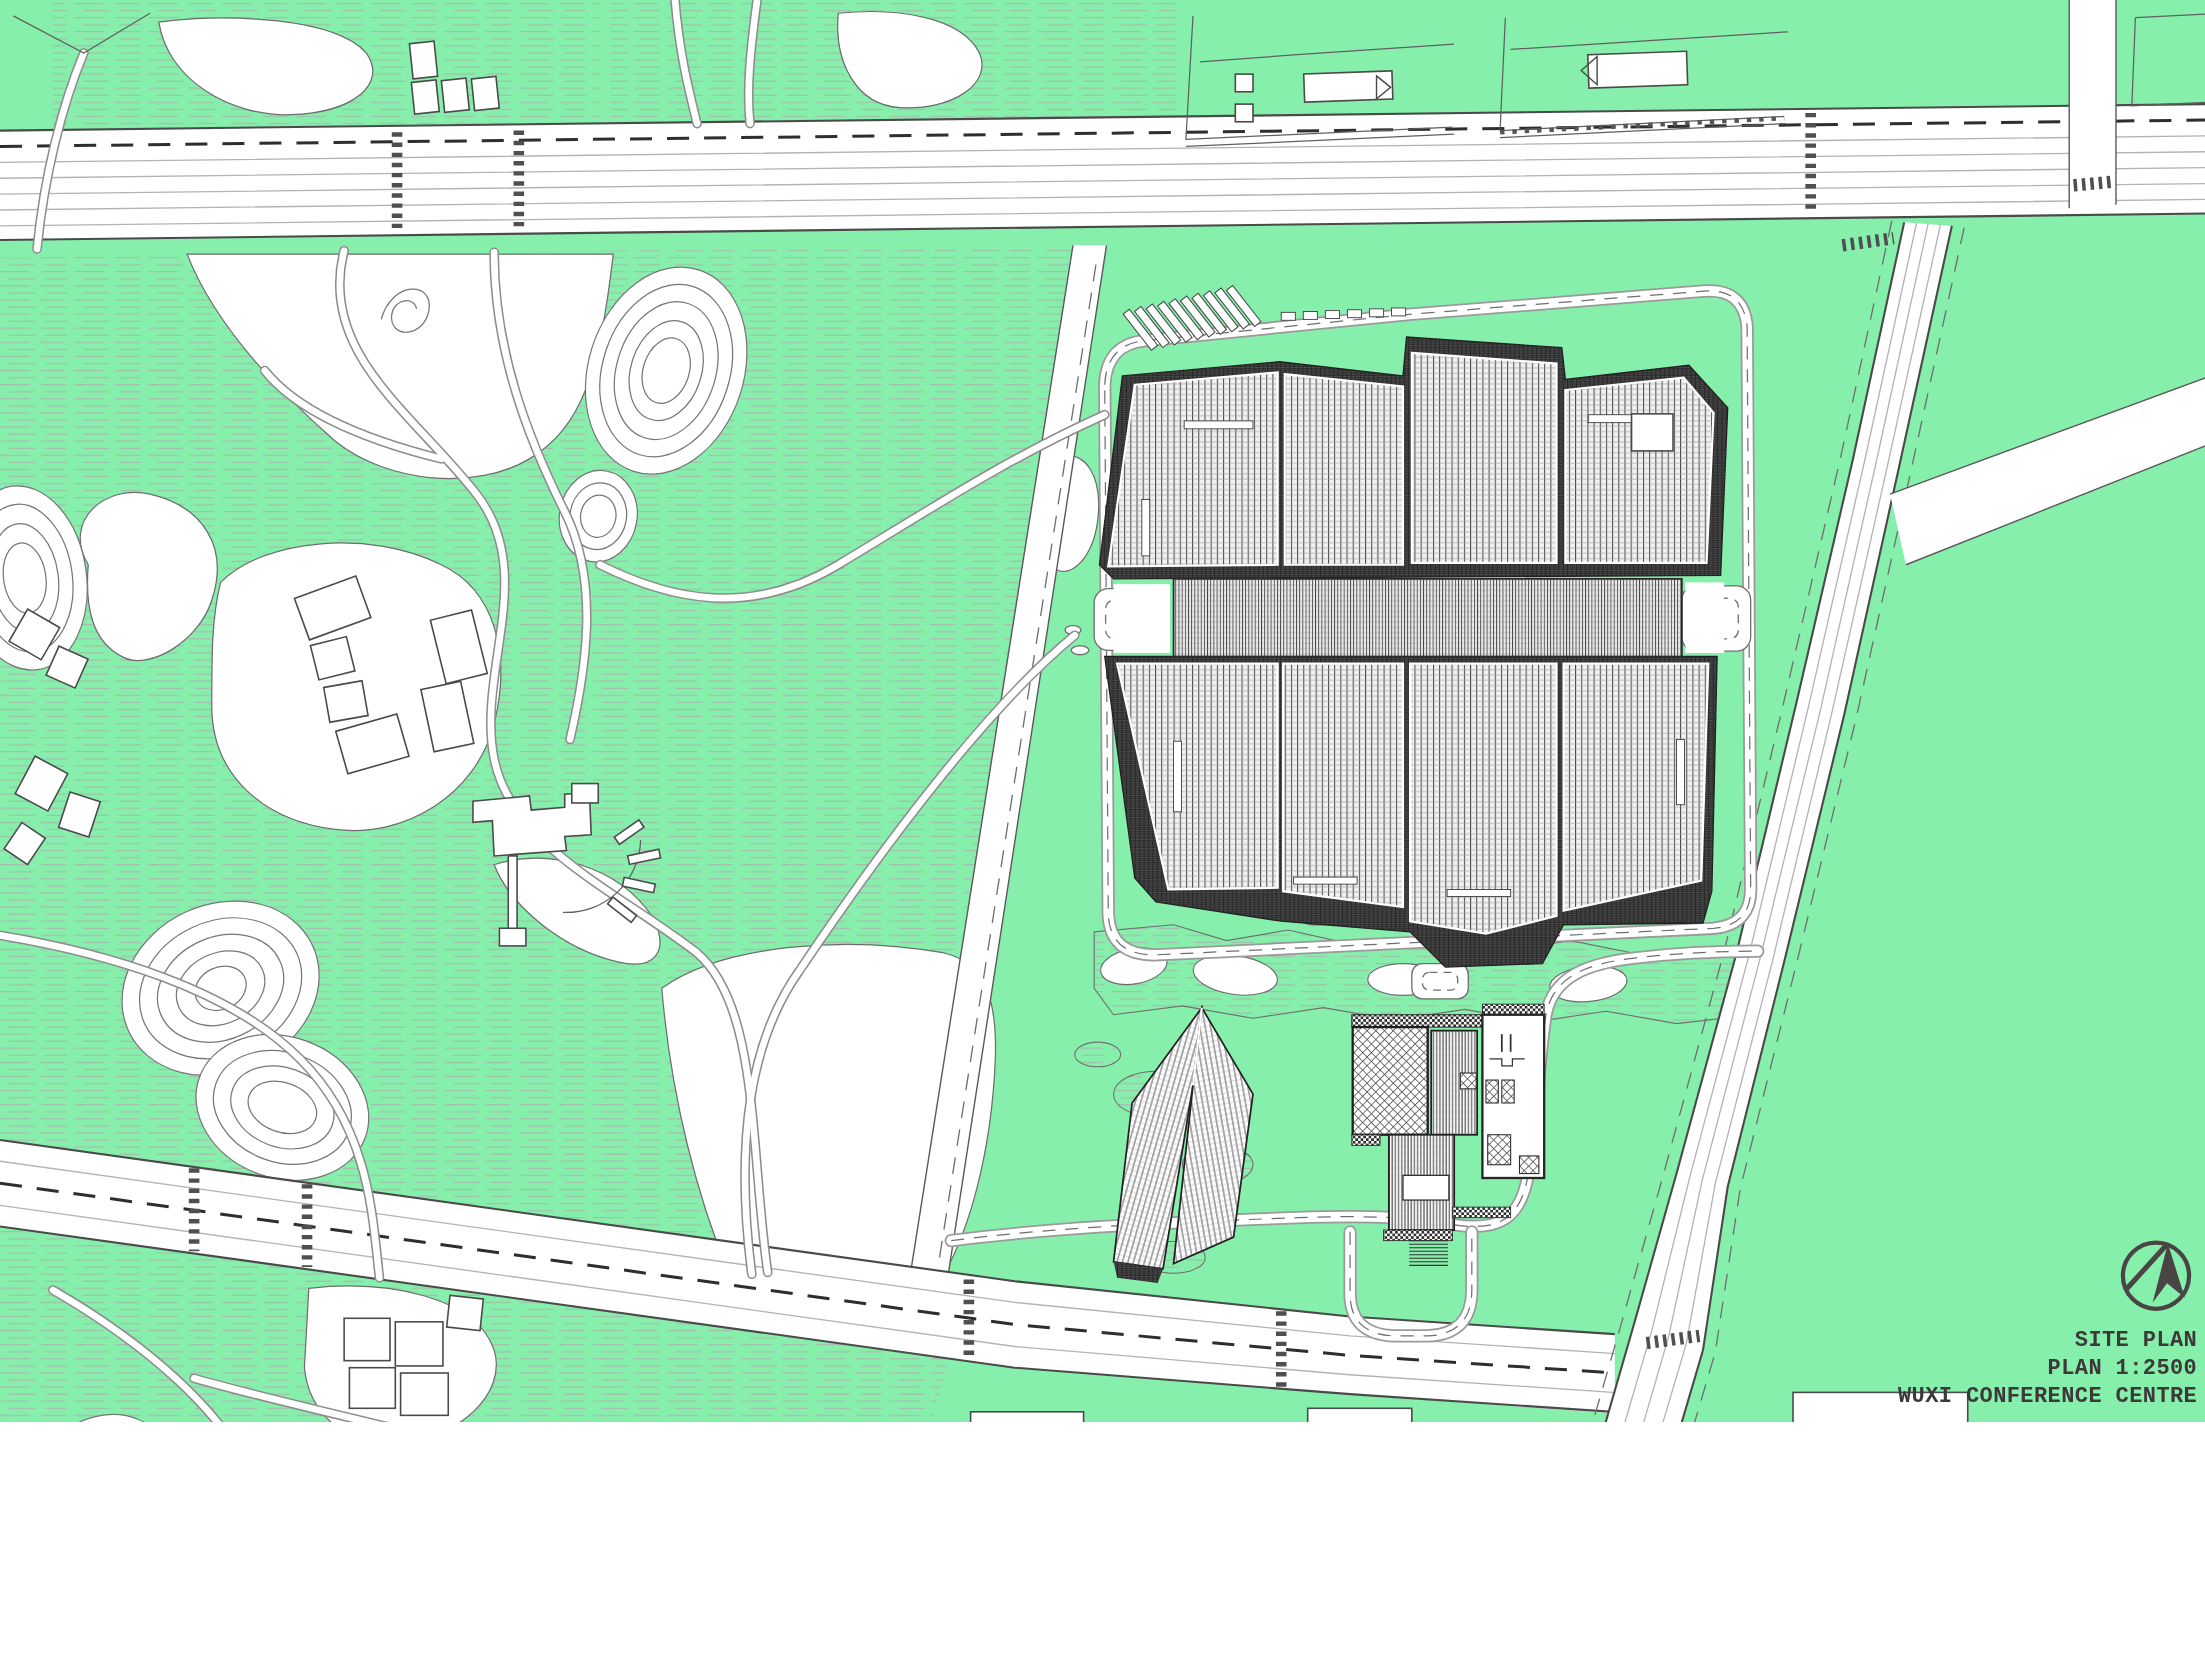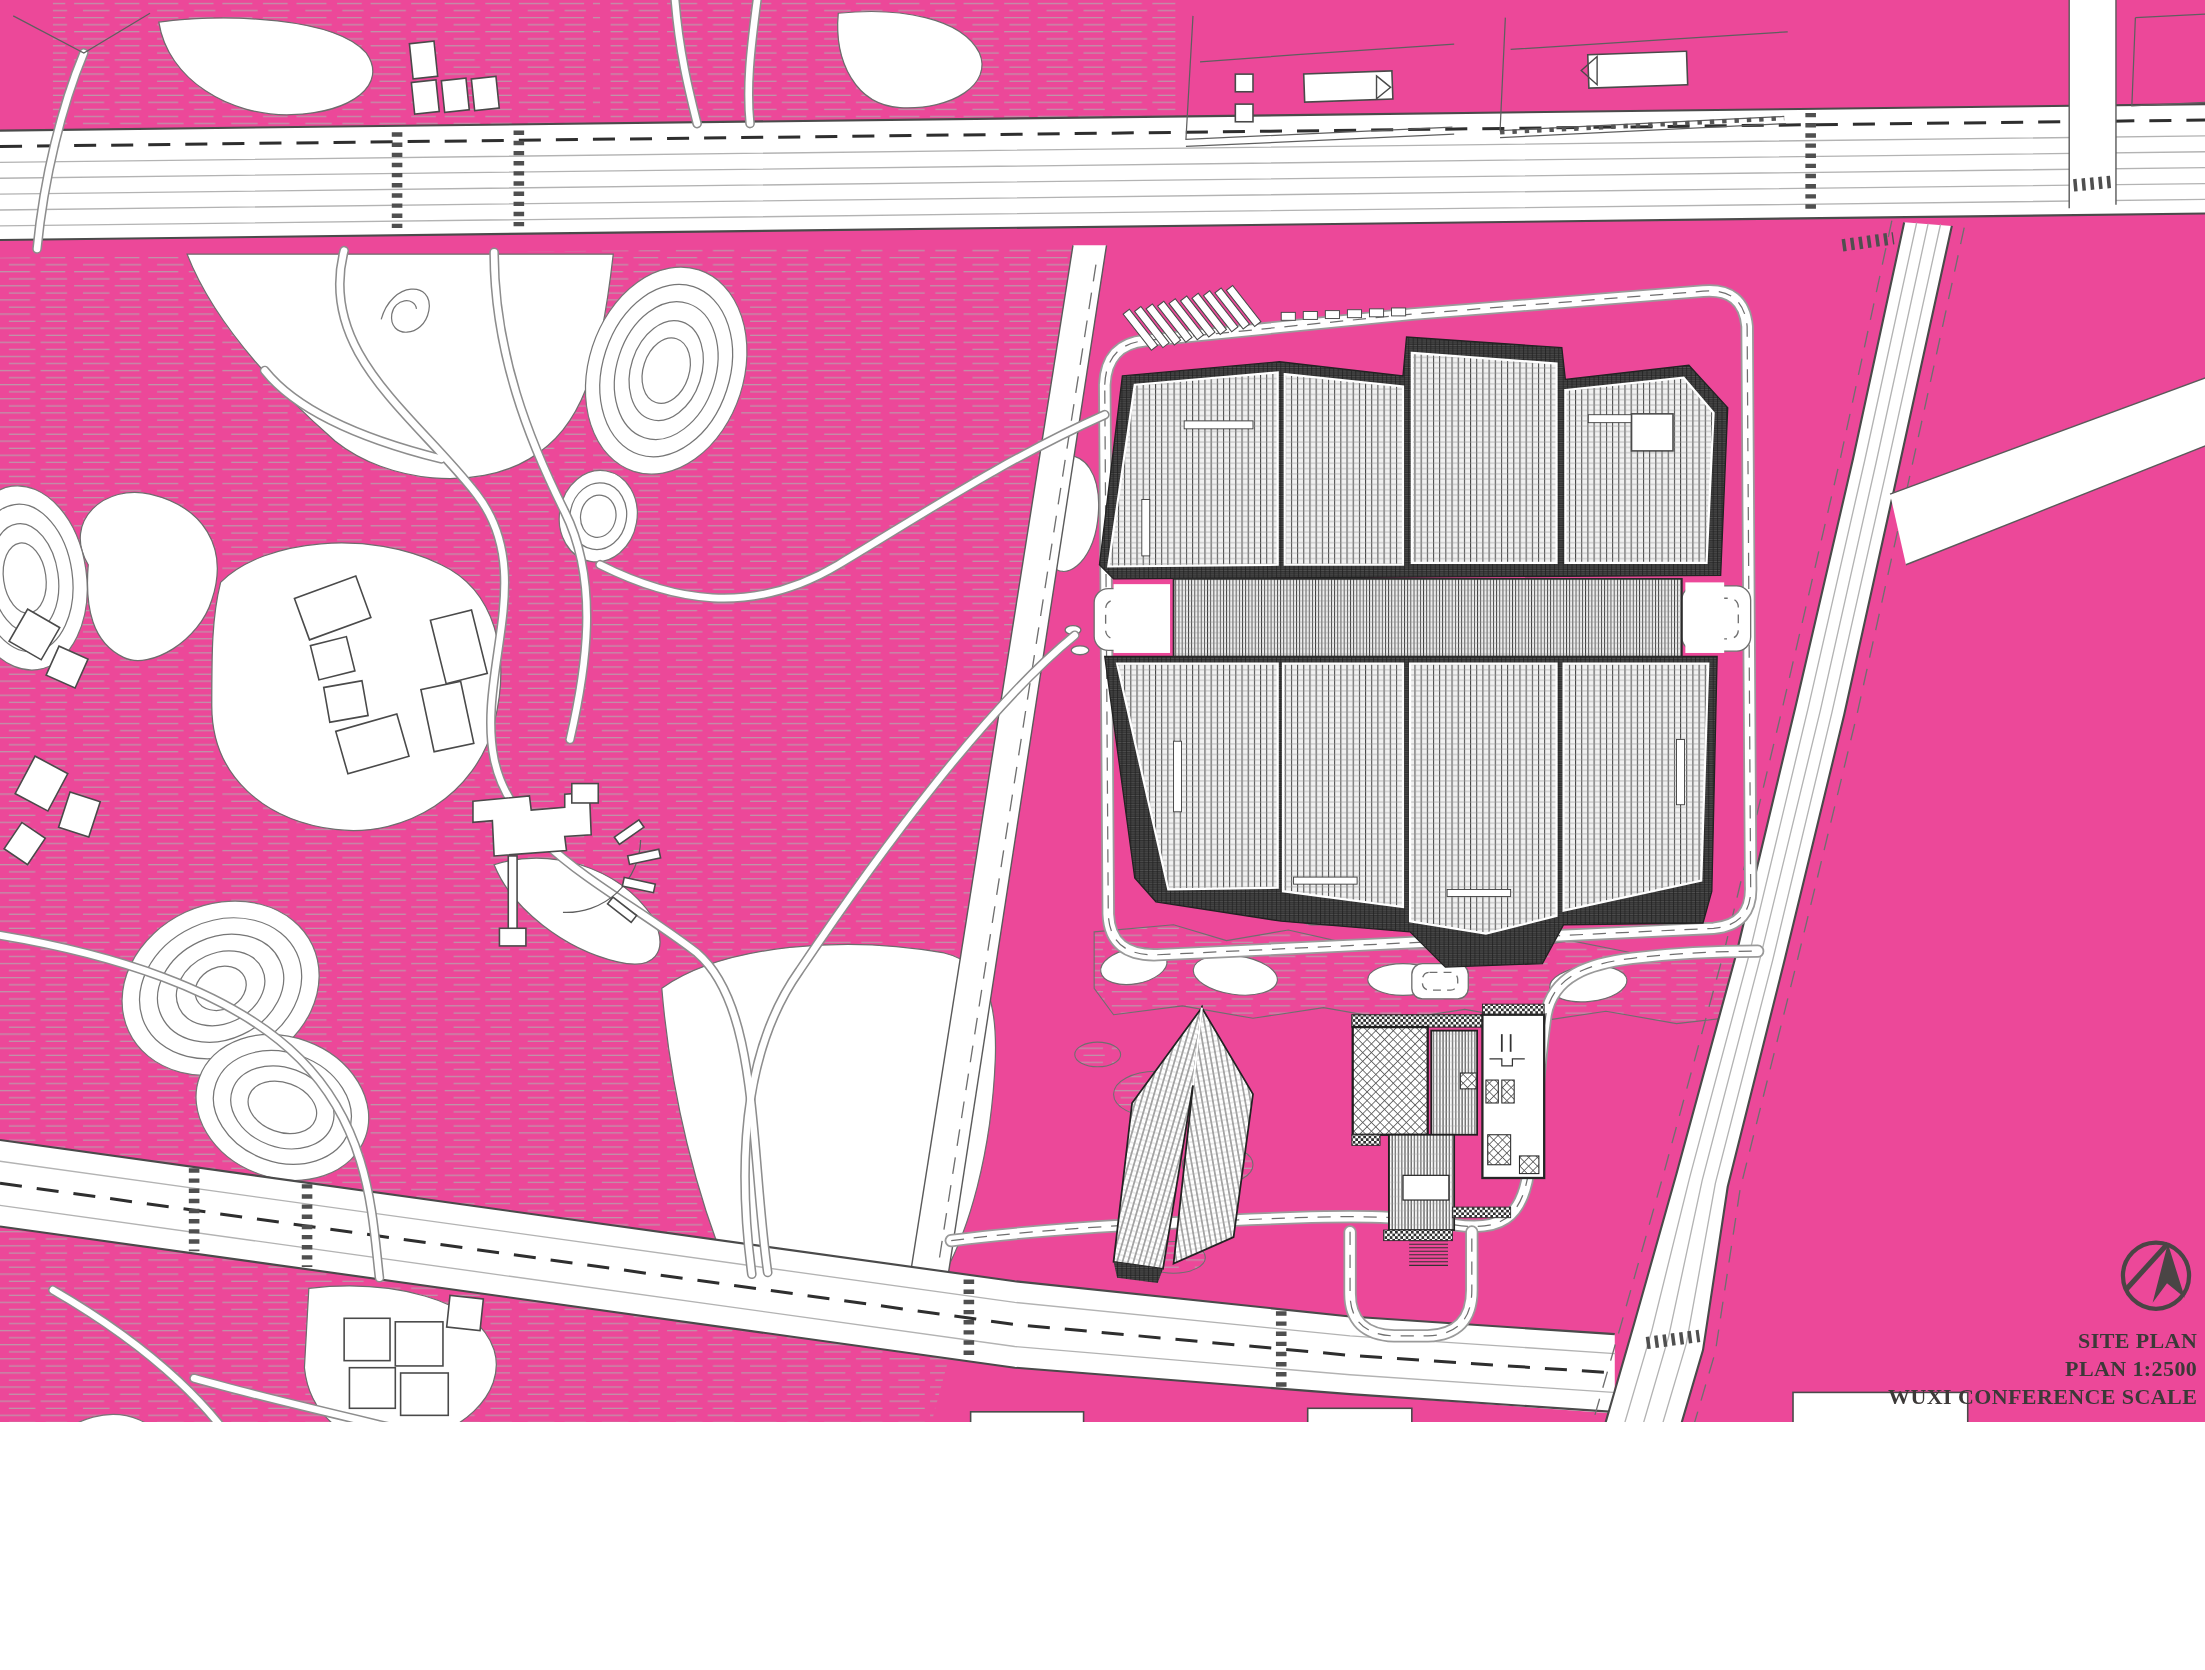--- a/index.html
+++ b/index.html
@@ -1,17 +1,17 @@
 <!DOCTYPE html>
 <html style="font-size:14px"><head>
 <meta charset="utf-8">
 <style>
   html,body{margin:0;padding:0;background:#fff;}
-  .sheet{position:relative;width:2206px;height:1422px;background:#ec4899;overflow:hidden;
-         font-family:Liberation Serif, serif;}
+  .sheet{position:relative;width:2206px;height:1422px;background:#86efac;overflow:hidden;
+         font-family:Liberation Mono, monospace;}
   .plan-svg{position:absolute;inset:0;}
   
   .pc{fill:none;stroke:#8d8d8d;stroke-width:11;stroke-linecap:round;stroke-linejoin:round}
   .pf{fill:none;stroke:#ffffff;stroke-width:7.5;stroke-linecap:round;stroke-linejoin:round}
   .rc{fill:none;stroke:#9a9a9a;stroke-width:15;stroke-linecap:round;stroke-linejoin:round}
   .rf{fill:none;stroke:#ffffff;stroke-width:11;stroke-linecap:round;stroke-linejoin:round}
   .rd{fill:none;stroke:#6f6f6f;stroke-width:1.4;stroke-dasharray:15 11}
   .edge{fill:none;stroke:#4a4a4a;stroke-width:2.4}
   .edge2{fill:none;stroke:#5a5a5a;stroke-width:1.6}
   .lane{fill:none;stroke:#b3b3b3;stroke-width:1.5;stroke-linecap:round}
@@ -461,16 +461,16 @@
 </svg>
 
 <div class="titleblock">
   <svg class="logo" viewBox="0 0 92 92" xmlns="http://www.w3.org/2000/svg">
     <circle cx="46" cy="48" r="39" fill="none" stroke="#4a4545" stroke-width="5"></circle>
     <polygon points="60,10 80,74 59,57 42,80" fill="#4a4545"></polygon>
     <line x1="60" y1="10" x2="11" y2="64" stroke="#4a4545" stroke-width="6"></line>
   </svg>
   <div class="line">SITE PLAN</div>
   <div class="line">PLAN 1:2500</div>
-  <div class="line">WUXI CONFERENCE SCALE</div>
+  <div class="line">WUXI CONFERENCE CENTRE</div>
 </div>
 </div>
 
 
 </body></html>

